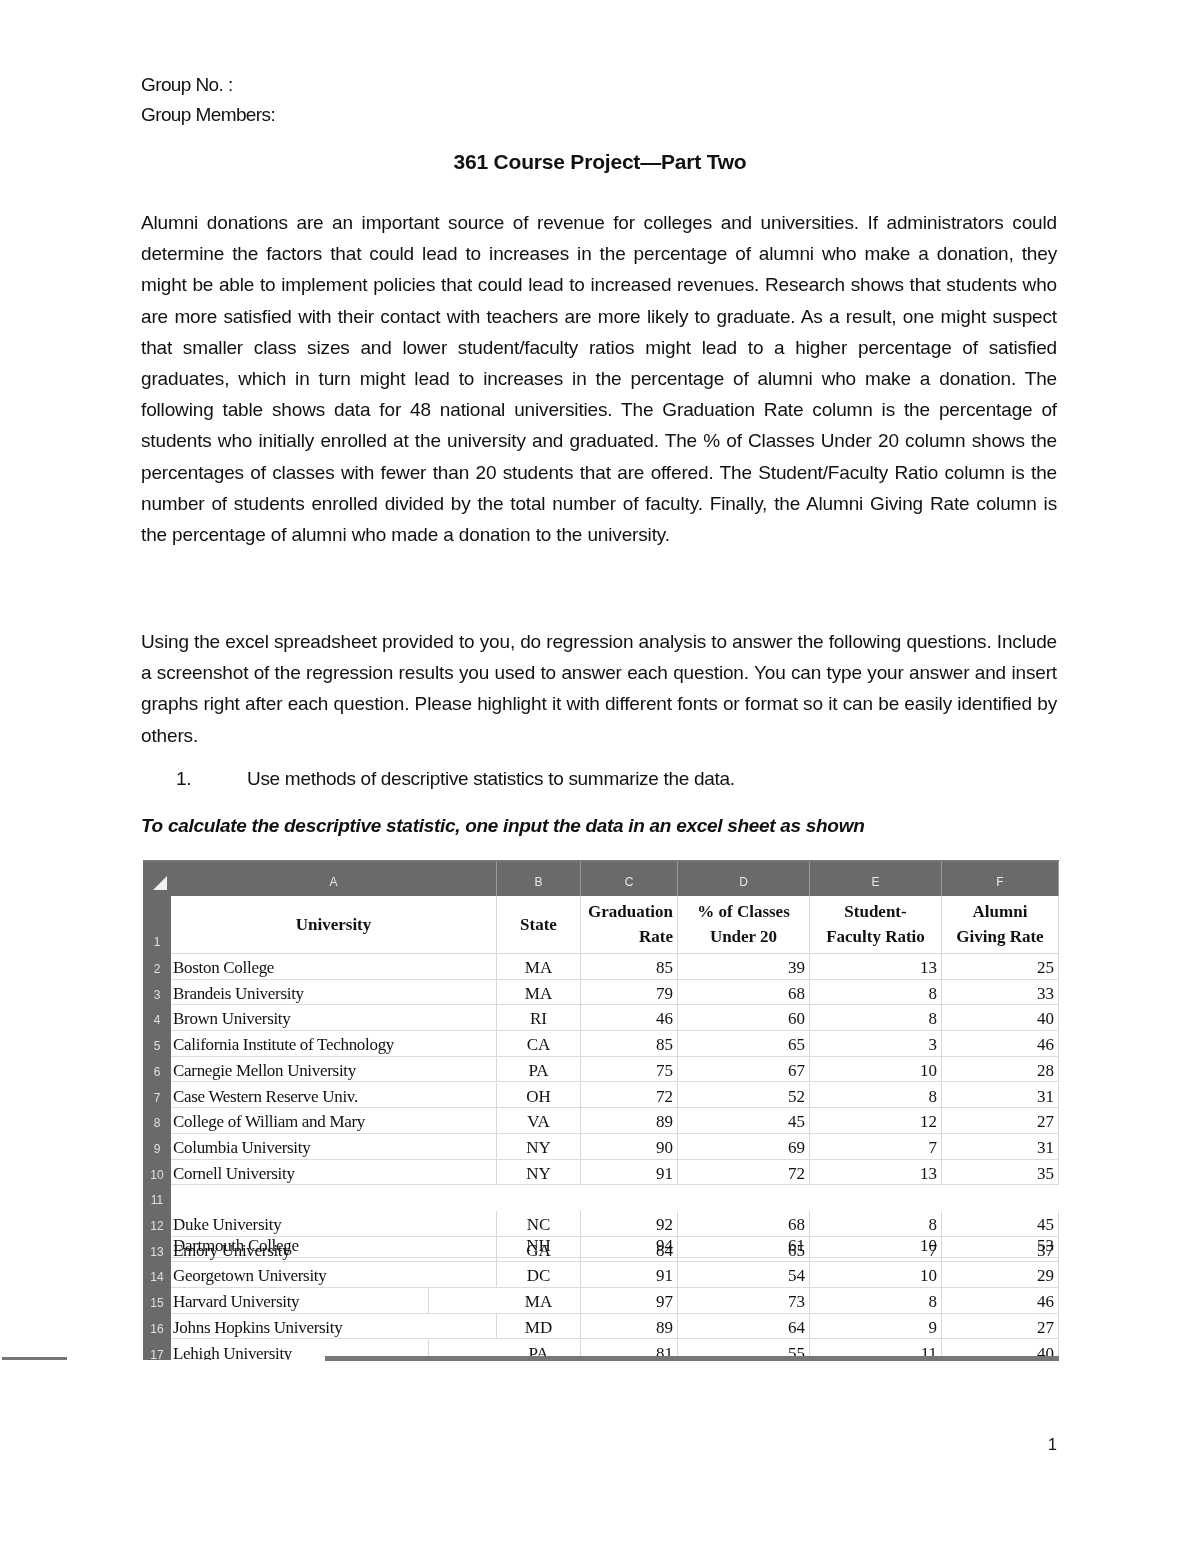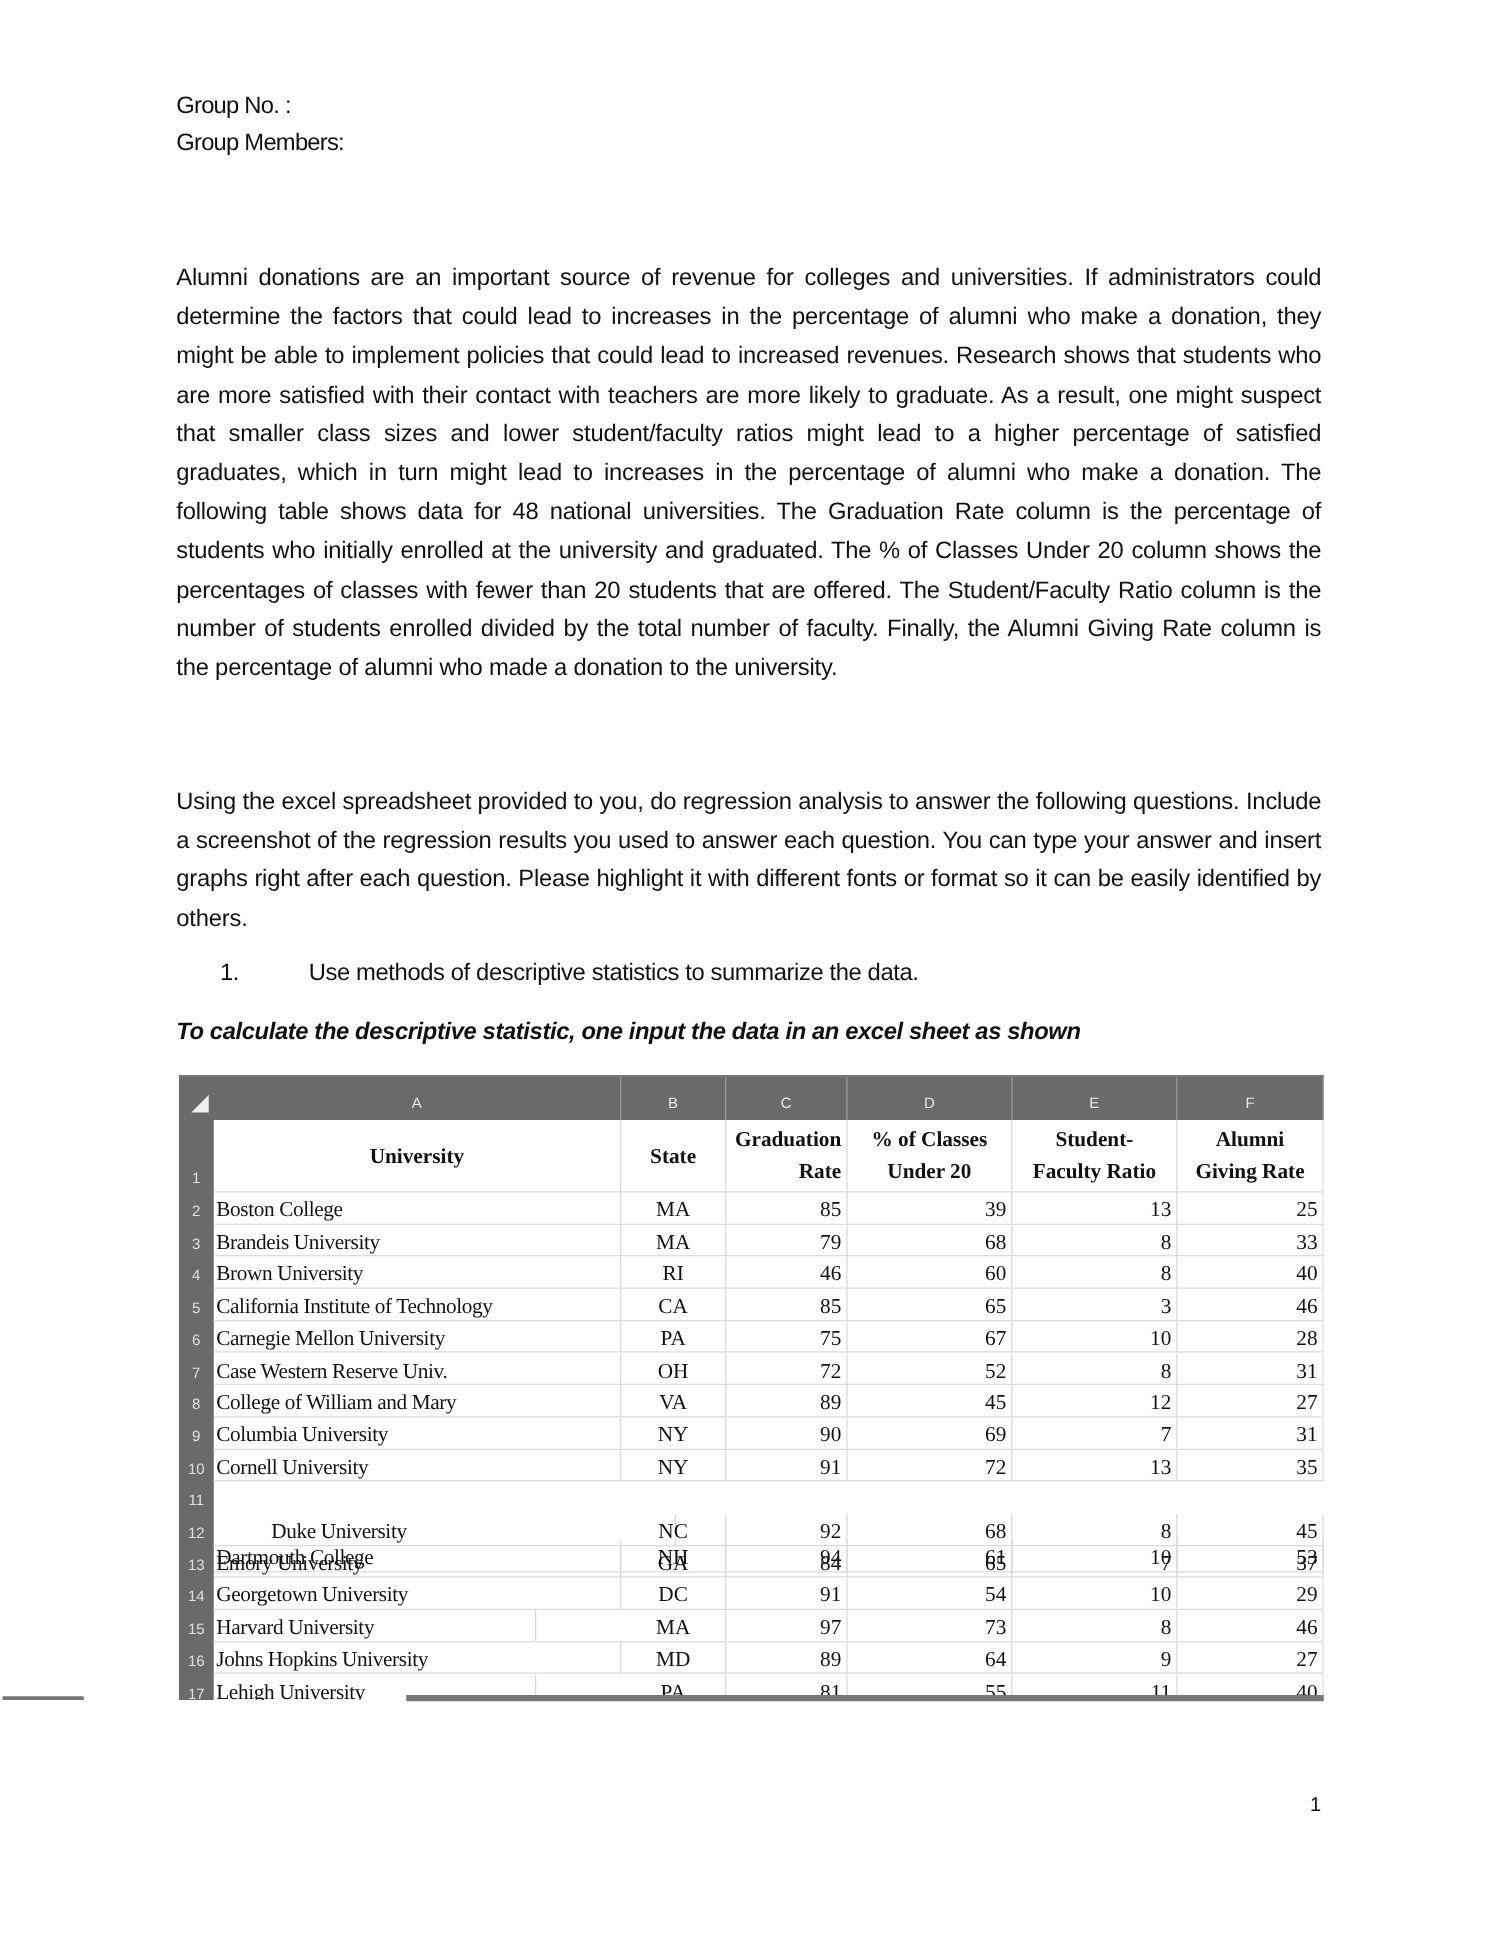--- a/index.html
+++ b/index.html
@@ -57,20 +57,21 @@
 
   .page-num { position: absolute; left: 1048px; top: 1436px; font-size: 16px; }
 </style>
 </head>
 <body>
 
 <div class="page">
   <div id="group-no" class="hdr-line">Group No. :</div>
   <div id="group-members" class="hdr-line">Group Members:</div>
 
+  <div class="title">361 Course Project—Part Two</div>
 
   <div id="p1" class="para">Alumni donations are an important source of revenue for colleges and universities. If administrators could determine the factors that could lead to increases in the percentage of alumni who make a donation, they might be able to implement policies that could lead to increased revenues. Research shows that students who are more satisfied with their contact with teachers are more likely to graduate. As a result, one might suspect that smaller class sizes and lower student/faculty ratios might lead to a higher percentage of satisfied graduates, which in turn might lead to increases in the percentage of alumni who make a donation. The following table shows data for 48 national universities. The Graduation Rate column is the percentage of students who initially enrolled at the university and graduated. The % of Classes Under 20 column shows the percentages of classes with fewer than 20 students that are offered. The Student/Faculty Ratio column is the number of students enrolled divided by the total number of faculty. Finally, the Alumni Giving Rate column is the percentage of alumni who made a donation to the university.</div>
   <div id="p2" class="para">Using the excel spreadsheet provided to you, do regression analysis to answer the following questions. Include a screenshot of the regression results you used to answer each question. You can type your answer and insert graphs right after each question. Please highlight it with different fonts or format so it can be easily identified by others.</div>
 
   <div class="numbered">
     <span class="num">1.</span><span>Use methods of descriptive statistics to summarize the data.</span>
   </div>
 
   <div class="italic-line">To calculate the descriptive statistic, one input the data in an excel sheet as shown</div>
 
@@ -202,21 +203,21 @@
         </div>
         <div class="drow" style="top: 289.3px; margin-top: 47px;">
           <div class="dcell name" style="left: 0px; width: 326px;">Dartmouth College</div>
           <div class="dcell state" style="left: 326px; width: 84px;">NH</div>
           <div class="dcell num" style="left: 410px; width: 97px;">94</div>
           <div class="dcell num" style="left: 507px; width: 132px;">61</div>
           <div class="dcell num" style="left: 639px; width: 132px;">10</div>
           <div class="dcell num" style="left: 771px; width: 117px;">53</div>
         </div>
         <div class="drow" style="top: 315px;">
-          <div class="dcell name" style="left: 0px; width: 326px; margin-left: 44px;">Duke University</div>
+          <div class="dcell name" style="left: 0px; width: 326px;">Duke University</div>
           <div class="dcell state" style="left: 326px; width: 84px;">NC</div>
           <div class="dcell num" style="left: 410px; width: 97px;">92</div>
           <div class="dcell num" style="left: 507px; width: 132px;">68</div>
           <div class="dcell num" style="left: 639px; width: 132px;">8</div>
           <div class="dcell num" style="left: 771px; width: 117px;">45</div>
         </div>
         <div class="drow" style="top: 340.7px;">
           <div class="dcell name" style="left: 0px; width: 326px;">Emory University</div>
           <div class="dcell state" style="left: 326px; width: 84px;">GA</div>
           <div class="dcell num" style="left: 410px; width: 97px;">84</div>

